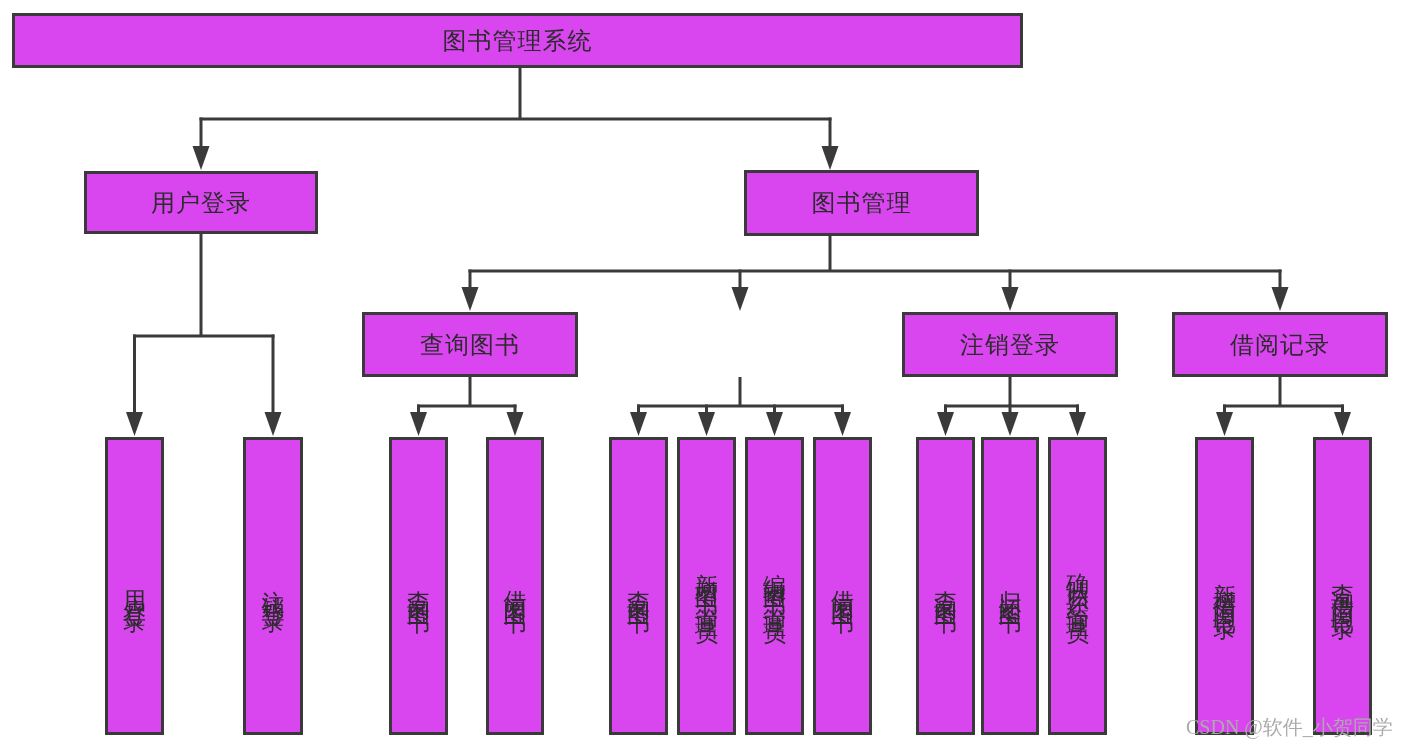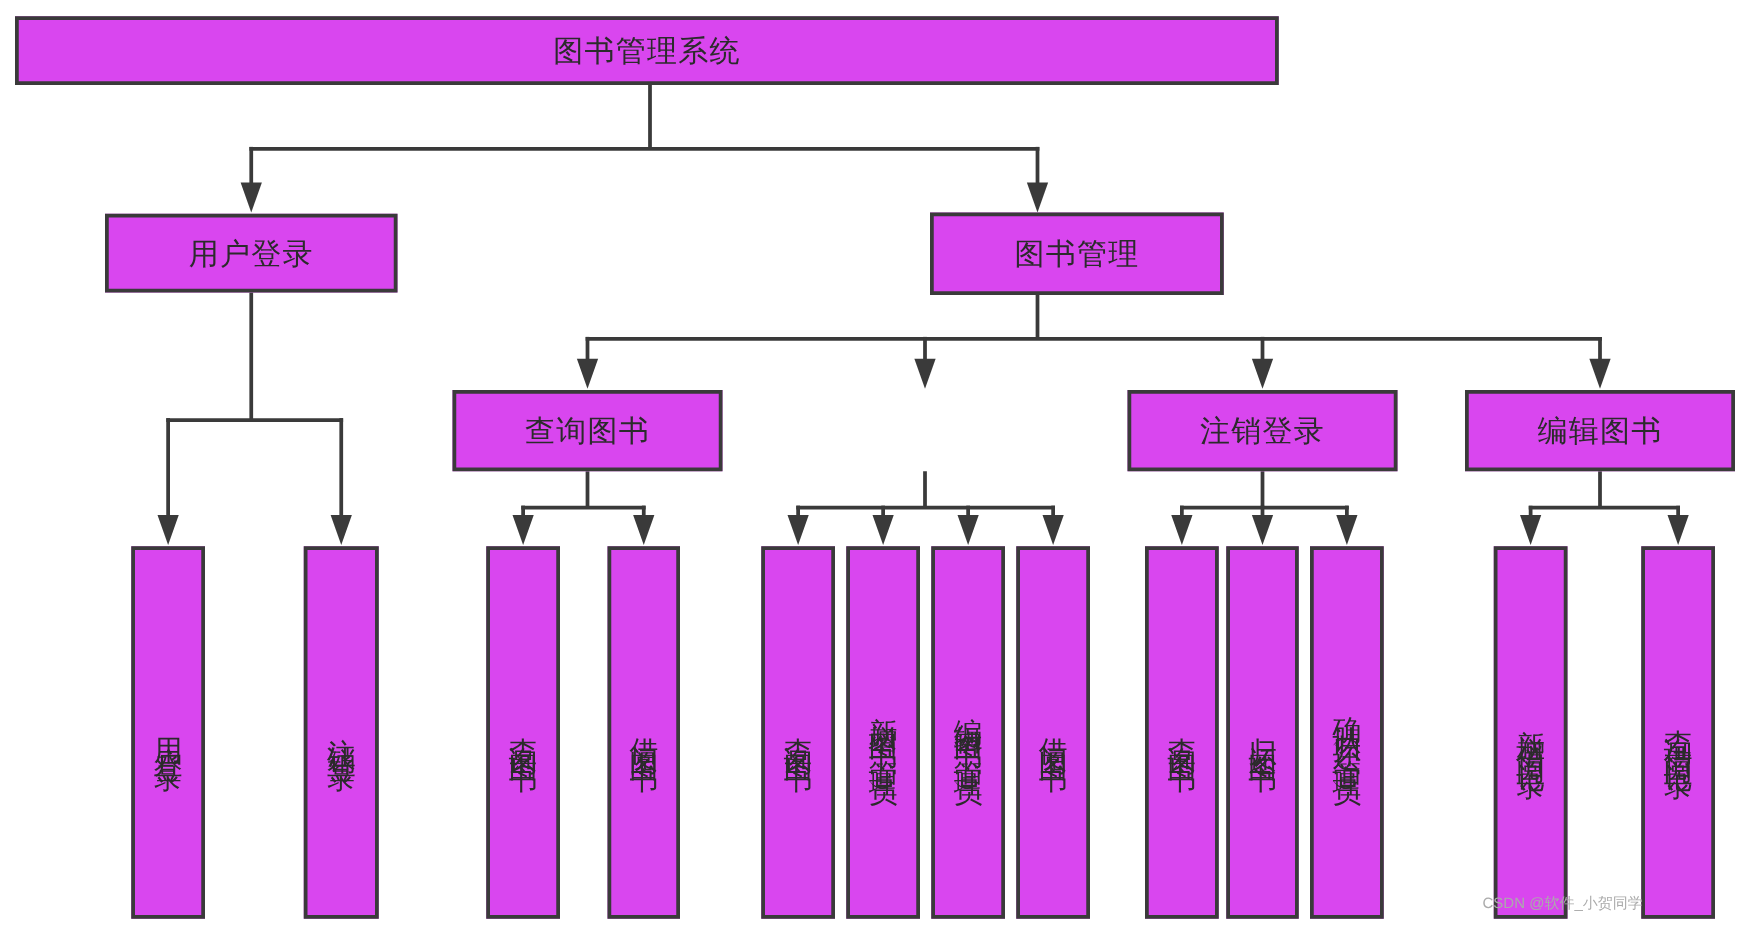--- a/index.html
+++ b/index.html
@@ -6,22 +6,22 @@
   .stage{position:relative;width:1405px;height:747px;background:#ffffff;overflow:hidden;
          font-family:"Liberation Sans","DejaVu Sans",sans-serif;}
   .wires{position:absolute;left:0;top:0;}
   .wires line{stroke:#3a3a3a;stroke-width:3;}
   .wires polygon{fill:#3a3a3a;stroke:none;}
   .node{position:absolute;box-sizing:border-box;background:#d946ef;border:3px solid #3a3a3a;
         display:flex;align-items:center;justify-content:center;color:#2b2b2b;}
   .hnode{font-size:24px;letter-spacing:1px;white-space:nowrap;}
   .leaf .vtext{writing-mode:vertical-rl;text-orientation:mixed;font-size:23px;
         letter-spacing:7px;line-height:1;color:#2b2b2b;}
-  .watermark{position:absolute;left:1186px;top:714px;font-size:12px;color:#ababab;
-        white-space:nowrap;z-index:5;}
+  .watermark{position:absolute;left:1186px;top:714px;font-size:20px;color:#ababab;
+        white-space:nowrap;z-index:5;font-family:Liberation Serif, serif;}
 </style>
 </head>
 <body>
 
 <div class="stage">
 
   <svg class="wires" width="1405" height="747" viewBox="0 0 1405 747">
 
     <g>
       <line x1="520" y1="68" x2="520" y2="119"></line>
@@ -108,21 +108,21 @@
     <span>图书管理</span>
   </div>
 
   <div class="node hnode" style="left:362px;top:312px;width:216px;height:65px">
     <span>查询图书</span>
   </div>
   <div class="node hnode" style="left:902px;top:312px;width:216px;height:65px">
     <span>注销登录</span>
   </div>
   <div class="node hnode" style="left:1172px;top:312px;width:216px;height:65px">
-    <span>编辑图书</span>
+    <span>借阅记录</span>
   </div>
 
   <div class="node leaf" style="left:105px;top:437px;width:59px;height:298px">
     <span class="vtext">用户登录</span>
   </div>
   <div class="node leaf" style="left:243px;top:437px;width:60px;height:298px">
     <span class="vtext">注销登录</span>
   </div>
   <div class="node leaf" style="left:389px;top:437px;width:59px;height:298px">
     <span class="vtext">查询图书</span>

